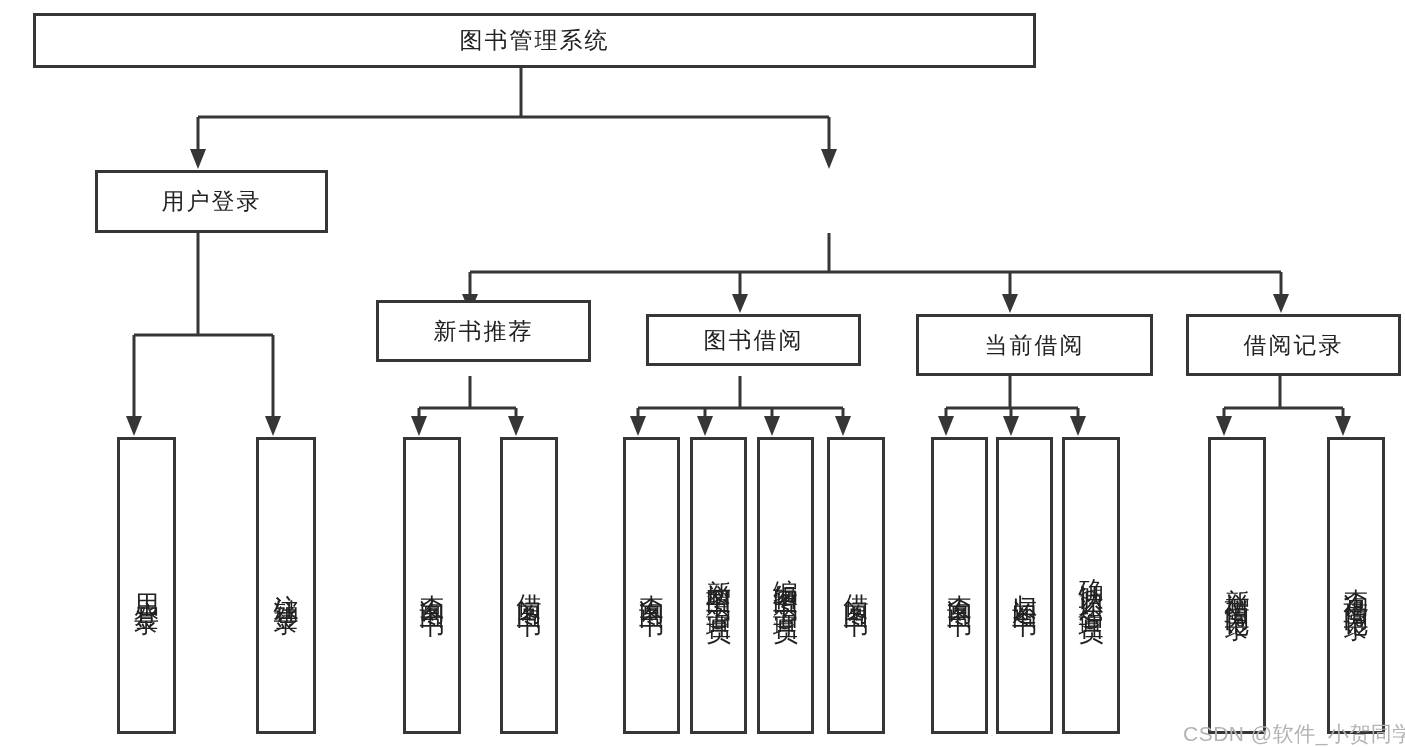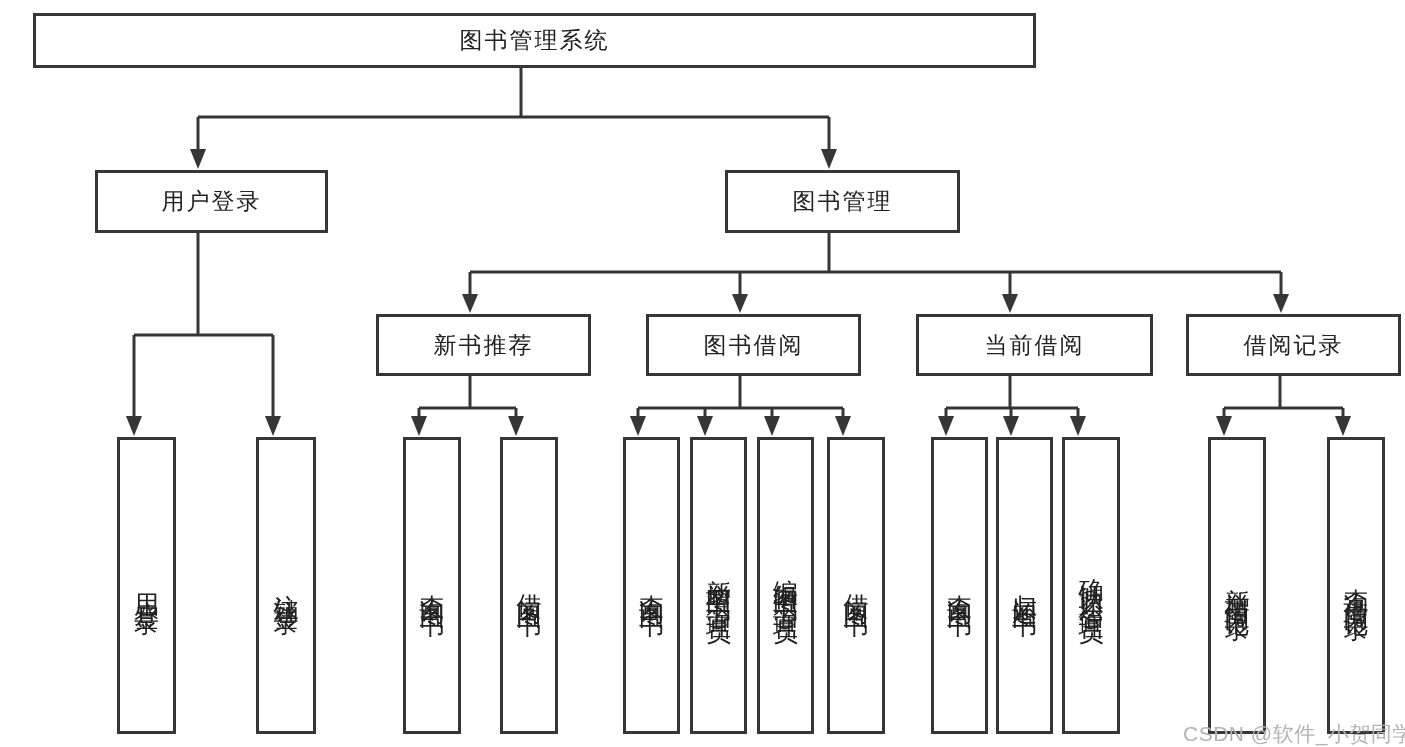--- a/index.html
+++ b/index.html
@@ -74,24 +74,23 @@
     <g>
       <path d="M1280,376 L1280,408 M1224,408 L1343,408 M1224,408 L1224,417 M1343,408 L1343,417"></path>
       <polygon points="1216,416 1232,416 1224,436"></polygon>
       <polygon points="1335,416 1351,416 1343,436"></polygon>
     </g>
   </svg>
 
   <div class="box" style="left:20px;top:13px;width:1003px;height:55px">图书管理系统</div>
 
   <div class="box" style="left:82px;top:170px;width:233px;height:63px">用户登录</div>
-  <div class="box" style="left:712px;top:170px;width:235px;height:63px">图书管理</div>
 
-  <div class="box" style="left:363px;top:314px;width:215px;height:62px">新书推荐</div>
-  <div class="box" style="left:633px;top:314px;width:215px;height:62px">图书借阅</div>
+  <div class="box" style="left:363px;top:300px;width:215px;height:62px">新书推荐</div>
+  <div class="box" style="left:633px;top:314px;width:215px;height:52px">图书借阅</div>
   <div class="box" style="left:903px;top:314px;width:237px;height:62px">当前借阅</div>
   <div class="box" style="left:1173px;top:314px;width:215px;height:62px">借阅记录</div>
 
   <div class="box leaf" style="left:104px;width:59px">用户登录</div>
   <div class="box leaf" style="left:243px;width:60px">注销登录</div>
 
   <div class="box leaf" style="left:390px;width:58px">查询图书</div>
   <div class="box leaf" style="left:487px;width:58px">借阅图书</div>
 
   <div class="box leaf" style="left:610px;width:57px">查询图书</div>

